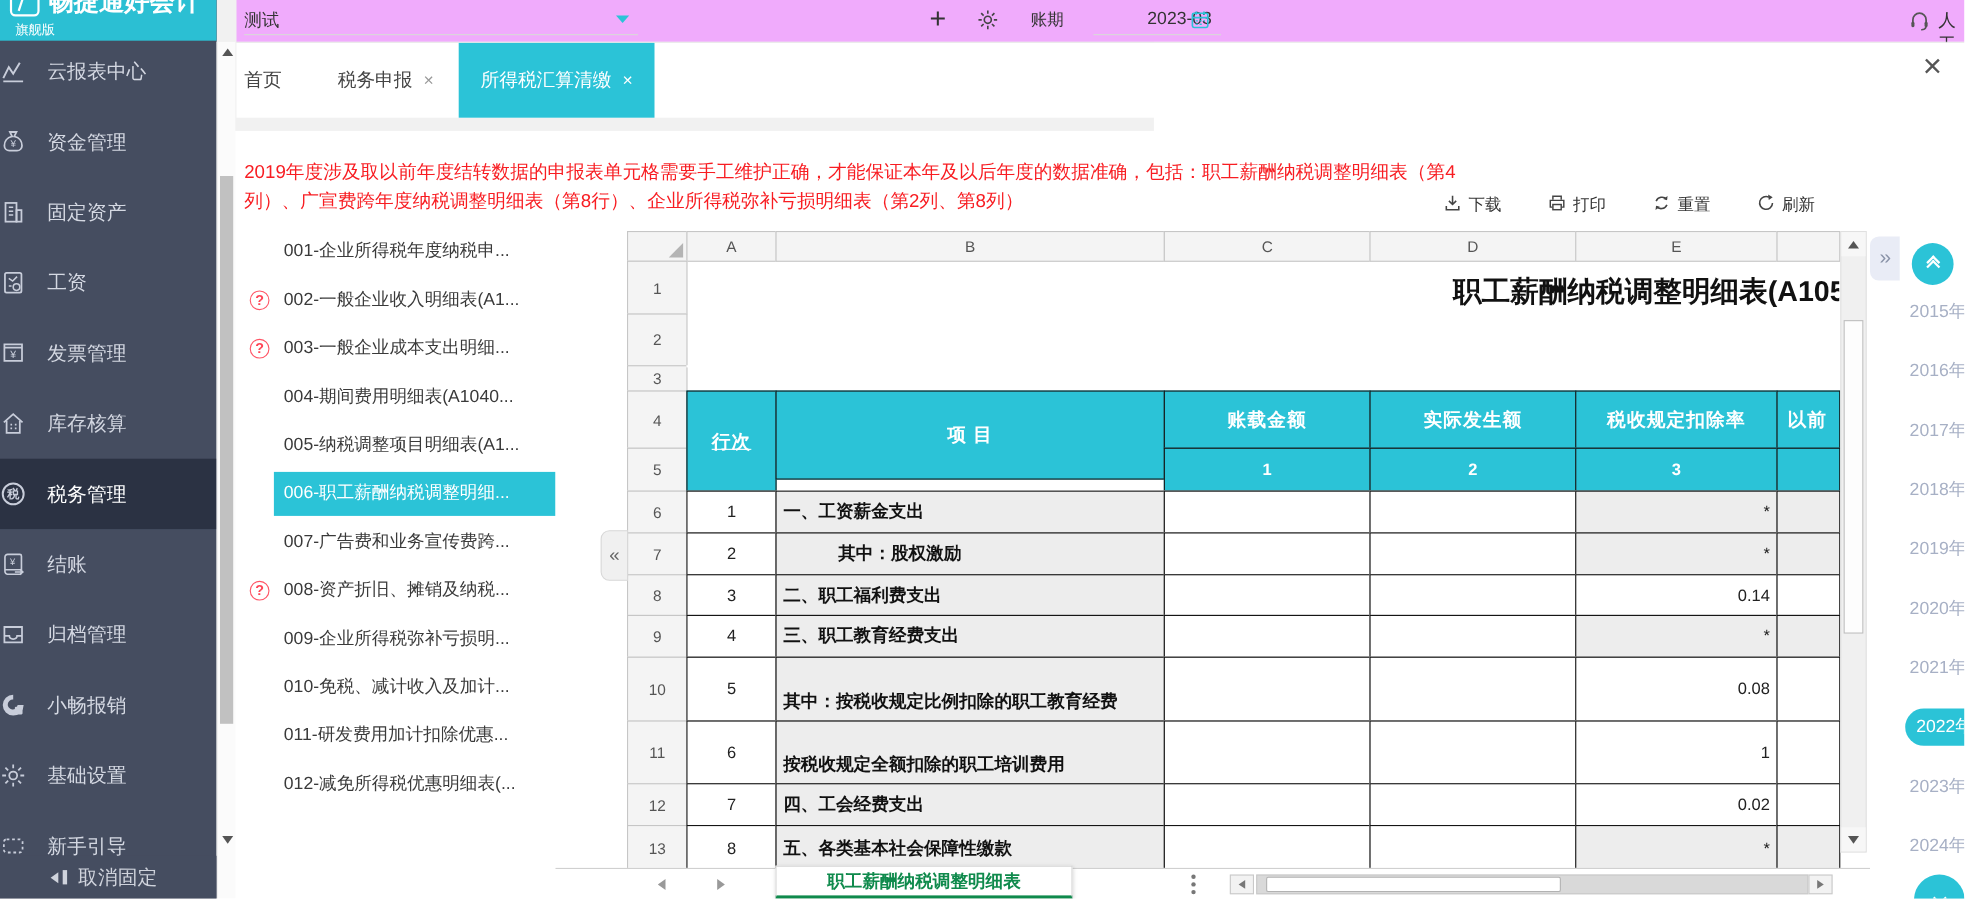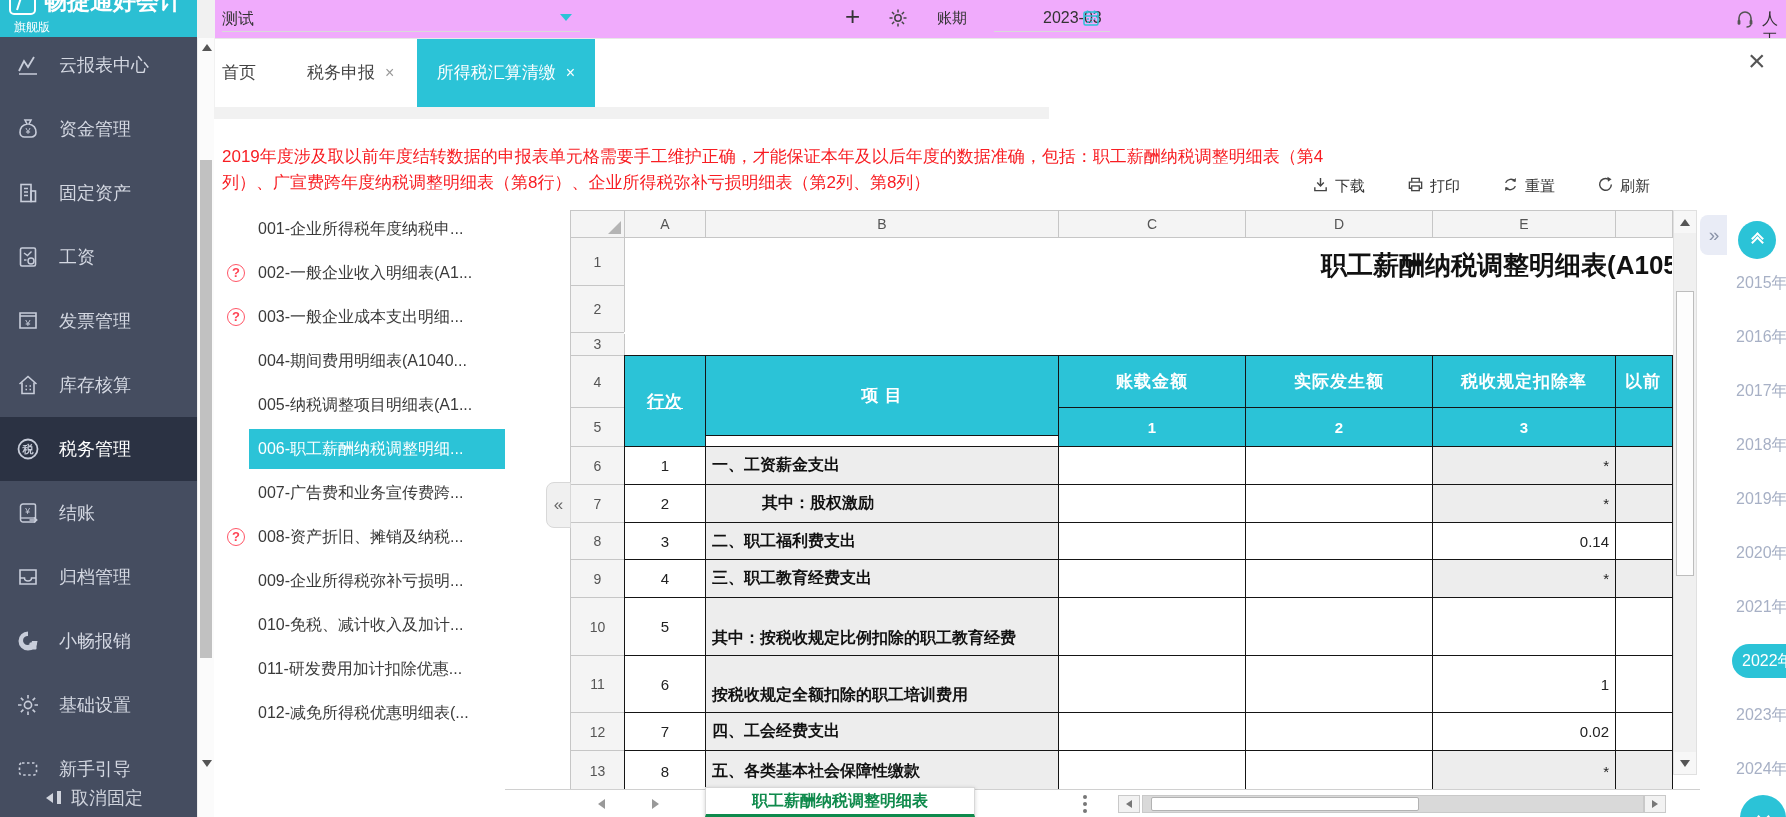--- a/index.html
+++ b/index.html
@@ -8,21 +8,21 @@
   #app { position:relative; width:1786px; height:817px; overflow:hidden; background:#fff; }
   .abs { position:absolute; }
 
   
   #sidebar { left:0; top:0; width:197px; height:817px; background:#454d60; overflow:hidden; }
   #sb-logo { position:absolute; left:0; top:0; width:197px; height:37px; background:#2bbfd3; overflow:hidden; }
   .brand-name { position:absolute; left:44px; top:-14px; font-size:23px; font-weight:bold; color:#fff; white-space:nowrap; }
   .brand-logo { position:absolute; left:9px; top:-8px; width:27px; height:23px; border:2.5px solid #fff; border-radius:5px; }
   .brand-logo:after { content:""; position:absolute; left:8px; top:-3px; width:10px; height:21px; border-left:2.5px solid #fff; transform:rotate(18deg); }
   .edition { position:absolute; left:14px; top:19px; font-size:12px; color:#fff; }
-  .sb-item { position:relative; height:64px; display:flex; align-items:center; padding-left:16px; color:#d4d8e2; cursor:pointer; }
+  .sb-item { position:relative; height:64px; display:flex; align-items:center; padding-left:0; color:#d4d8e2; cursor:pointer; }
   .sb-item.active { background:#2b3243; color:#ffffff; }
   .sb-icon { width:24px; height:24px; margin-right:19px; color:#c8cdda; flex:0 0 auto; }
   .sb-icon svg { width:100%; height:100%; }
   .sb-label { font-size:18px; white-space:nowrap; }
   #sb-nav { position:absolute; left:0; top:33px; width:197px; }
   #sb-unpin { position:absolute; left:0; top:778px; width:197px; height:39px; background:#454d60; z-index:5;
               display:flex; align-items:center; padding-left:46px; color:#cfd3dc; font-size:18px; gap:4px; }
   .pinbar { width:4px; height:13px; background:#cfd3dc; margin-right:6px; }
   
   #sb-scroll { left:197px; top:38px; width:17px; height:779px; background:#fbfbfb; border-left:1px solid #ececec; }
@@ -291,20 +291,21 @@
       <div class="tc num" style="left: 624px; top: 559px; width: 82px; height: 39px;">4</div>
       <div class="tc item" style="left: 705px; top: 559px; width: 354px; height: 39px;">三、职工教育经费支出</div>
       <div class="tc" style="left: 1058px; top: 559px; width: 188px; height: 39px;"></div>
       <div class="tc" style="left: 1245px; top: 559px; width: 188px; height: 39px;"></div>
       <div class="tc rate grayed" style="left: 1432px; top: 559px; width: 184px; height: 39px;">*</div>
       <div class="tc grayed" style="left: 1615px; top: 559px; width: 58px; height: 39px;"></div>
       <div class="tc num" style="left: 624px; top: 597px; width: 82px; height: 59px;">5</div>
       <div class="tc item tall" style="left: 705px; top: 597px; width: 354px; height: 59px;">其中：按税收规定比例扣除的职工教育经费</div>
       <div class="tc" style="left: 1058px; top: 597px; width: 188px; height: 59px;"></div>
       <div class="tc" style="left: 1245px; top: 597px; width: 188px; height: 59px;"></div>
+      <div class="tc rate" style="left: 1432px; top: 597px; width: 184px; height: 59px;">0.08</div>
       <div class="tc" style="left: 1615px; top: 597px; width: 58px; height: 59px;"></div>
       <div class="tc num" style="left: 624px; top: 655px; width: 82px; height: 58px;">6</div>
       <div class="tc item tall" style="left: 705px; top: 655px; width: 354px; height: 58px;">按税收规定全额扣除的职工培训费用</div>
       <div class="tc" style="left: 1058px; top: 655px; width: 188px; height: 58px;"></div>
       <div class="tc" style="left: 1245px; top: 655px; width: 188px; height: 58px;"></div>
       <div class="tc rate" style="left: 1432px; top: 655px; width: 184px; height: 58px;">1</div>
       <div class="tc" style="left: 1615px; top: 655px; width: 58px; height: 58px;"></div>
       <div class="tc num" style="left: 624px; top: 712px; width: 82px; height: 39px;">7</div>
       <div class="tc item" style="left: 705px; top: 712px; width: 354px; height: 39px;">四、工会经费支出</div>
       <div class="tc" style="left: 1058px; top: 712px; width: 188px; height: 39px;"></div>

